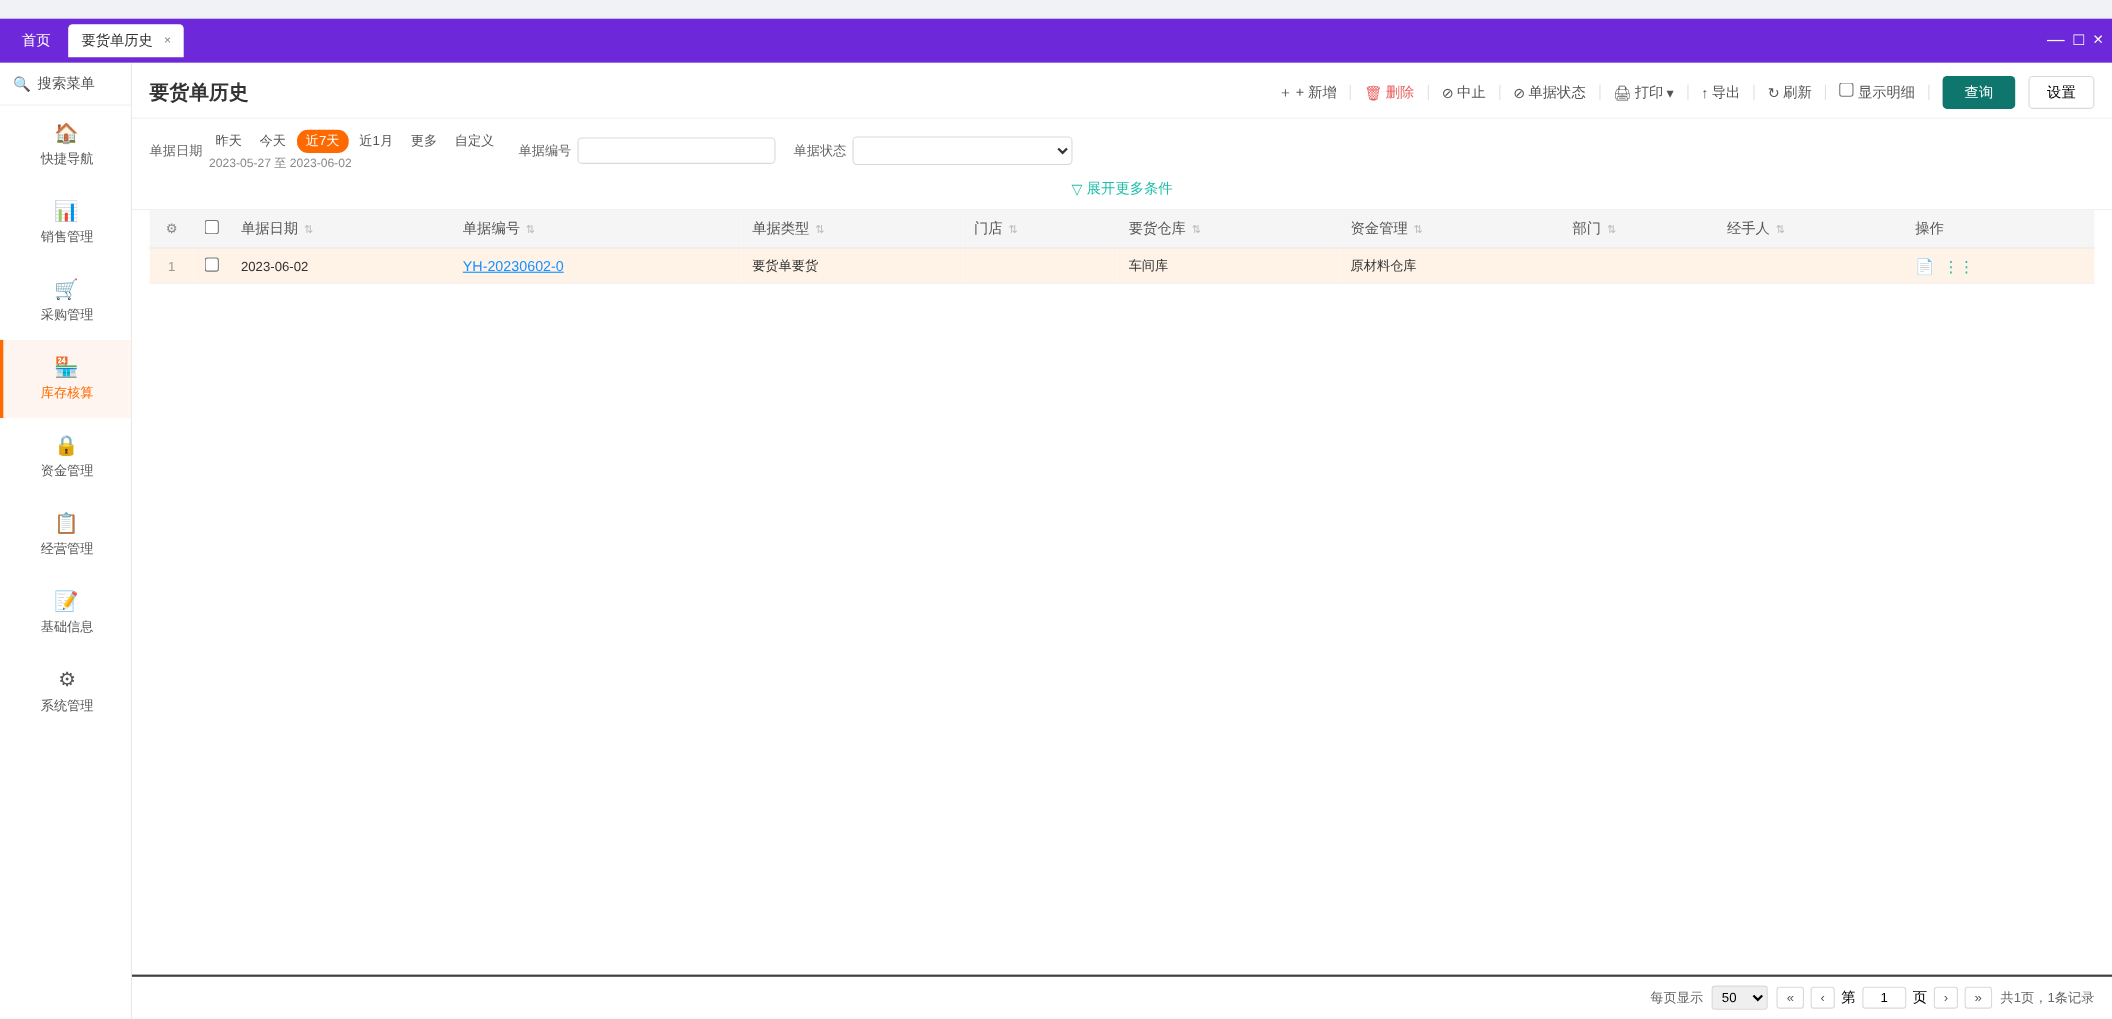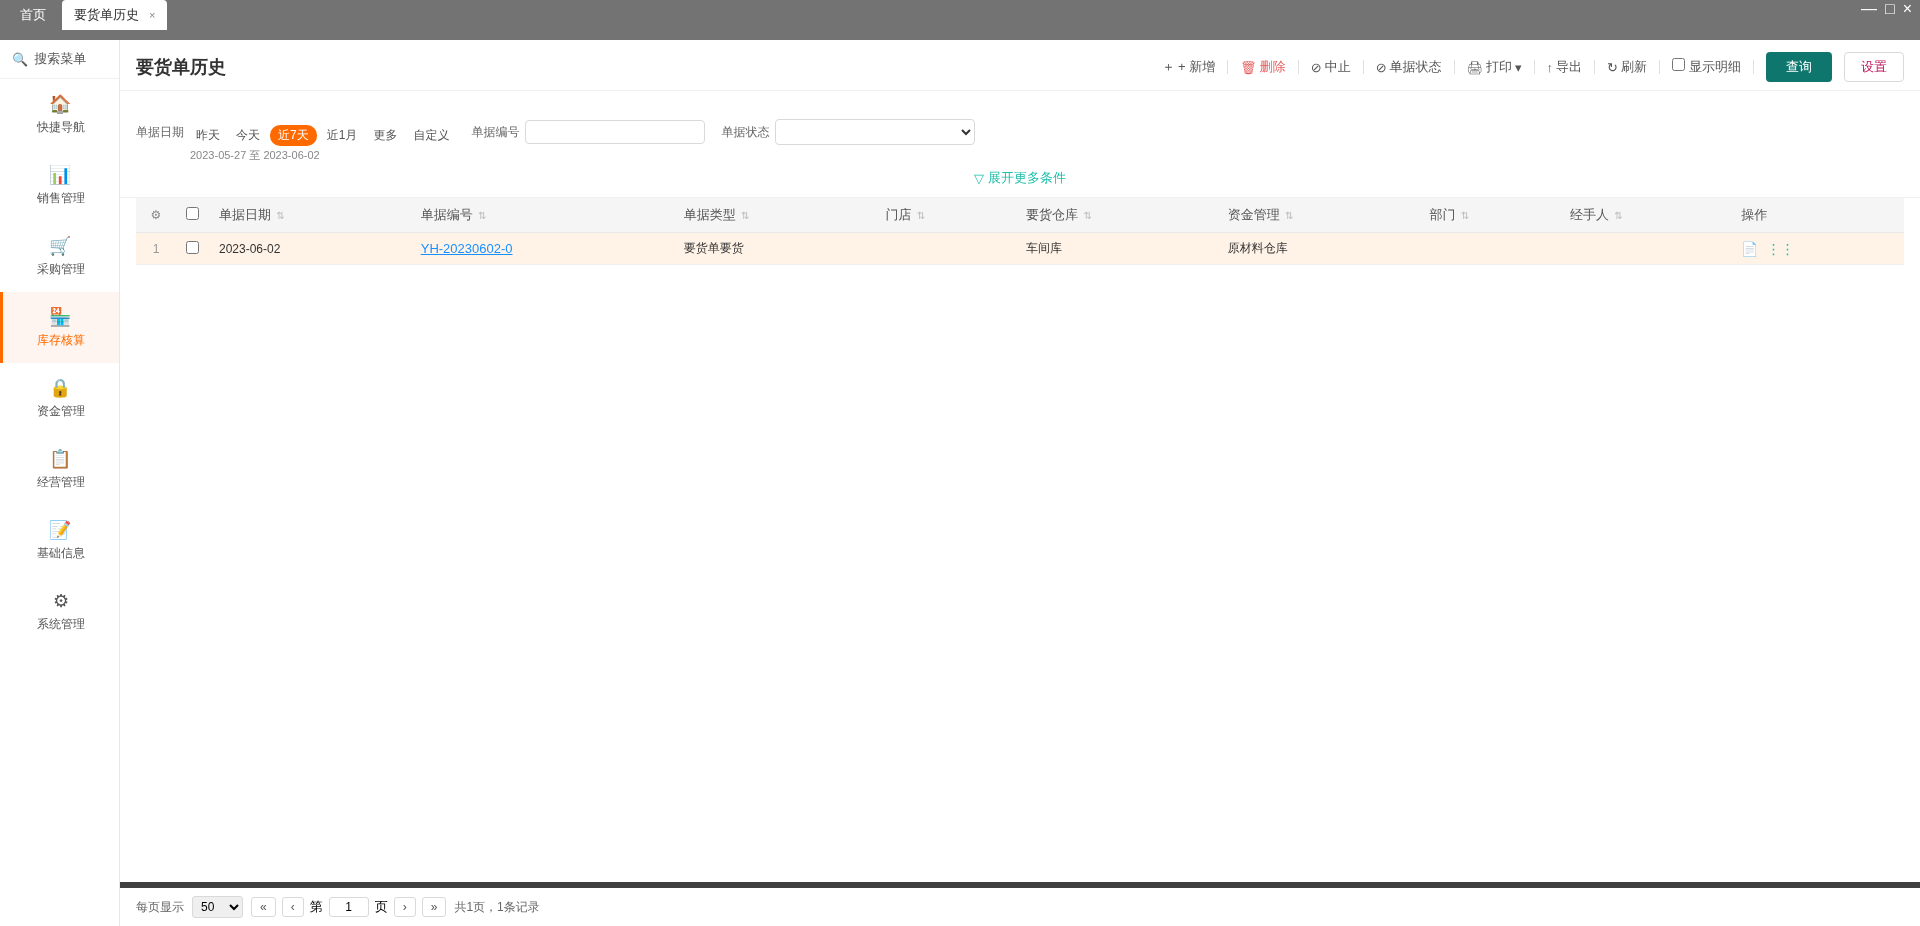--- a/index.html
+++ b/index.html
@@ -1,21 +1,21 @@
 <!DOCTYPE html>
 <html><head>
   <meta charset="utf-8">
   <style>
     * { box-sizing: border-box; margin: 0; padding: 0; font-family: 'Microsoft YaHei', Arial, sans-serif; font-size: 13px; }
     body { display: flex; flex-direction: column; height: 926px; overflow: hidden; background: #f0f2f5; }
 
     
     .top-bar {
-      display: flex; align-items: flex-start; background: #737373; height: 40px;
-      padding: 0 8px; gap: 4px; flex-shrink: 0;
+      display: flex; align-items: center; background: #6d28d9; height: 40px;
+      padding: 0 8px; gap: 4px; flex-shrink: 0; margin-top: 17px;
     }
     .tab-item {
       display: flex; align-items: center; height: 30px; padding: 0 12px;
       border-radius: 4px 4px 0 0; cursor: pointer; color: #fff; font-size: 13px;
       gap: 6px;
     }
     .tab-item.home { background: transparent; }
     .tab-item.active { background: #fff; color: #333; }
     .tab-close { font-size: 11px; color: #888; cursor: pointer; margin-left: 4px; }
     .top-bar-right { margin-left: auto; display: flex; gap: 8px; align-items: center; }
@@ -55,21 +55,21 @@
     .action-btn {
       display: flex; align-items: center; gap: 3px; cursor: pointer;
       color: #555; font-size: 12px; white-space: nowrap;
     }
     .action-btn.danger { color: #e85c5c; }
     .btn-query {
       background: #0f766e; color: #fff; border: none; padding: 6px 20px;
       border-radius: 4px; cursor: pointer; font-size: 13px;
     }
     .btn-setting {
-      background: #fff; color: #be185d; border: 1px solid #d9d9d9; padding: 5px 16px;
+      background: #fff; color: #000000; border: 1px solid #d9d9d9; padding: 5px 16px;
       border-radius: 4px; cursor: pointer; font-size: 13px;
     }
     .display-detail { display: flex; align-items: flex-start; gap: 4px; color: #555; font-size: 12px; cursor: pointer; }
 
     
     .filter-area { padding: 10px 16px; border-bottom: 1px solid #f0f0f0; }
     .filter-row { display: flex; align-items: center; gap: 16px; flex-wrap: wrap; }
     .filter-item { display: flex; align-items: center; gap: 6px; }
     .filter-label { color: #666; white-space: nowrap; font-size: 12px; }
     .date-filter { display: flex; align-items: center; gap: 4px; }
@@ -114,22 +114,22 @@
 
     
     .table-footer {
       background: #fdf8f0; border-top: 1px solid #e8e8e8; padding: 6px 16px;
       display: flex; align-items: center; gap: 8px; color: #666; font-size: 12px;
       flex-shrink: 0;
     }
 
     
     .pagination {
-      display: flex; align-items: center; 
-      padding: 8px 16px; border-top: 6px solid #404040; gap: 8px;
+      display: flex; align-items: center; justify-content: flex-end;
+      padding: 8px 16px; border-top: 2px solid #404040; gap: 8px;
       flex-shrink: 0; background: #fff;
     }
     .page-size-label { color: #666; font-size: 12px; }
     .page-size-select {
       border: 1px solid #d9d9d9; padding: 2px 4px; border-radius: 3px;
       font-size: 12px;
     }
     .page-nav { display: flex; align-items: center; gap: 6px; }
     .page-btn {
       border: 1px solid #d9d9d9; background: #fff; padding: 2px 8px;
@@ -256,21 +256,21 @@
         <button class="btn-query">查询</button>
         <button class="btn-setting">设置</button>
       </div>
     </div>
 
     <div class="filter-area">
       <div class="filter-row">
 
         <div class="filter-item">
           <span class="filter-label">单据日期</span>
-          <div style="display:flex; flex-direction:column;margin-top:24px;">
+          <div style="display:flex; flex-direction:column;">
             <div class="date-filter">
               <div class="date-quick">
                 <span class="date-btn">昨天</span>
                 <span class="date-btn">今天</span>
                 <span class="date-btn active">近7天</span>
                 <span class="date-btn">近1月</span>
                 <span class="date-btn">更多</span>
                 <span class="date-btn">自定义</span>
               </div>
             </div>

